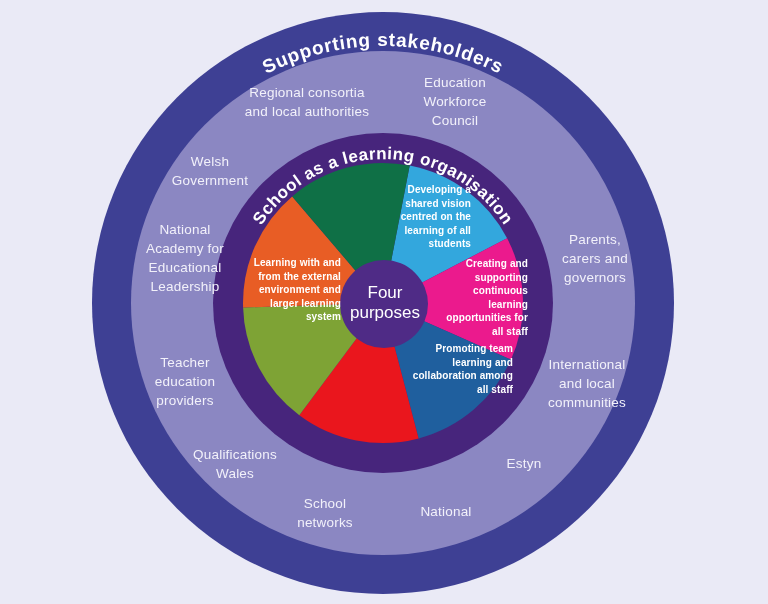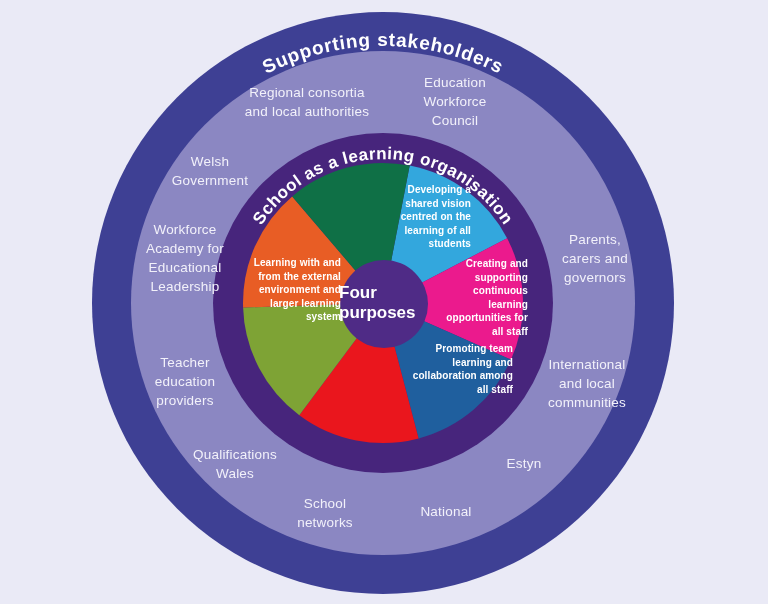--- a/index.html
+++ b/index.html
@@ -11,21 +11,21 @@
     text-align:center;color:#f2f1fa;
     font-size:13.5px;line-height:19px;letter-spacing:.2px;
   }
   .wedge-label{
     position:absolute;transform:translate(-50%,-50%);
     text-align:right;color:#ffffff;font-weight:bold;
     font-size:10px;line-height:13.5px;letter-spacing:.1px;
   }
   .center-label{
     position:absolute;transform:translate(-50%,-50%);
-    text-align:left;color:#ffffff;font-weight:bold;
+    text-align:center;color:#ffffff;font-weight:normal;
     font-size:17px;line-height:20px;
   }
   .arc-text{fill:#ffffff;font-weight:bold;font-family:"Liberation Sans",sans-serif;}
   .arc-text.outer{font-size:19px;letter-spacing:.8px;}
   .arc-text.inner{font-size:17px;letter-spacing:.5px;}
 </style>
 </head>
 <body>
 
 <div class="canvas">
@@ -55,21 +55,21 @@
       <textPath href="#arc-outer" startOffset="50%">Supporting stakeholders</textPath>
     </text>
     <text class="arc-text inner" text-anchor="middle">
       <textPath href="#arc-inner" startOffset="50%">School as a learning organisation</textPath>
     </text>
   </svg>
 
   <div class="label" style="left:307px;top:102px;width:132px">Regional consortia and local authorities</div>
   <div class="label" style="left:455px;top:101px;width:84px">Education Workforce Council</div>
   <div class="label" style="left:210px;top:171px;width:94px">Welsh Government</div>
-  <div class="label" style="left:185px;top:258px;width:98px">Workforce Academy for Educational Leadership</div>
+  <div class="label" style="left:185px;top:258px;width:98px">National Academy for Educational Leadership</div>
   <div class="label" style="left:595px;top:258px;width:80px">Parents, carers and governors</div>
   <div class="label" style="left:185px;top:381px;width:86px">Teacher education providers</div>
   <div class="label" style="left:587px;top:383px;width:88px">International and local communities</div>
   <div class="label" style="left:235px;top:464px;width:104px">Qualifications Wales</div>
   <div class="label" style="left:524px;top:463px;width:60px">Estyn</div>
   <div class="label" style="left:325px;top:513px;width:84px">School networks</div>
   <div class="label" style="left:446px;top:511px;width:96px">National</div>
 
   <div class="wedge-label" style="left:429px;top:217px;width:84px">Developing a shared vision centred on the learning of all students</div>
   <div class="wedge-label" style="left:482px;top:297px;width:92px">Creating and supporting continuous learning opportunities for all staff</div>

